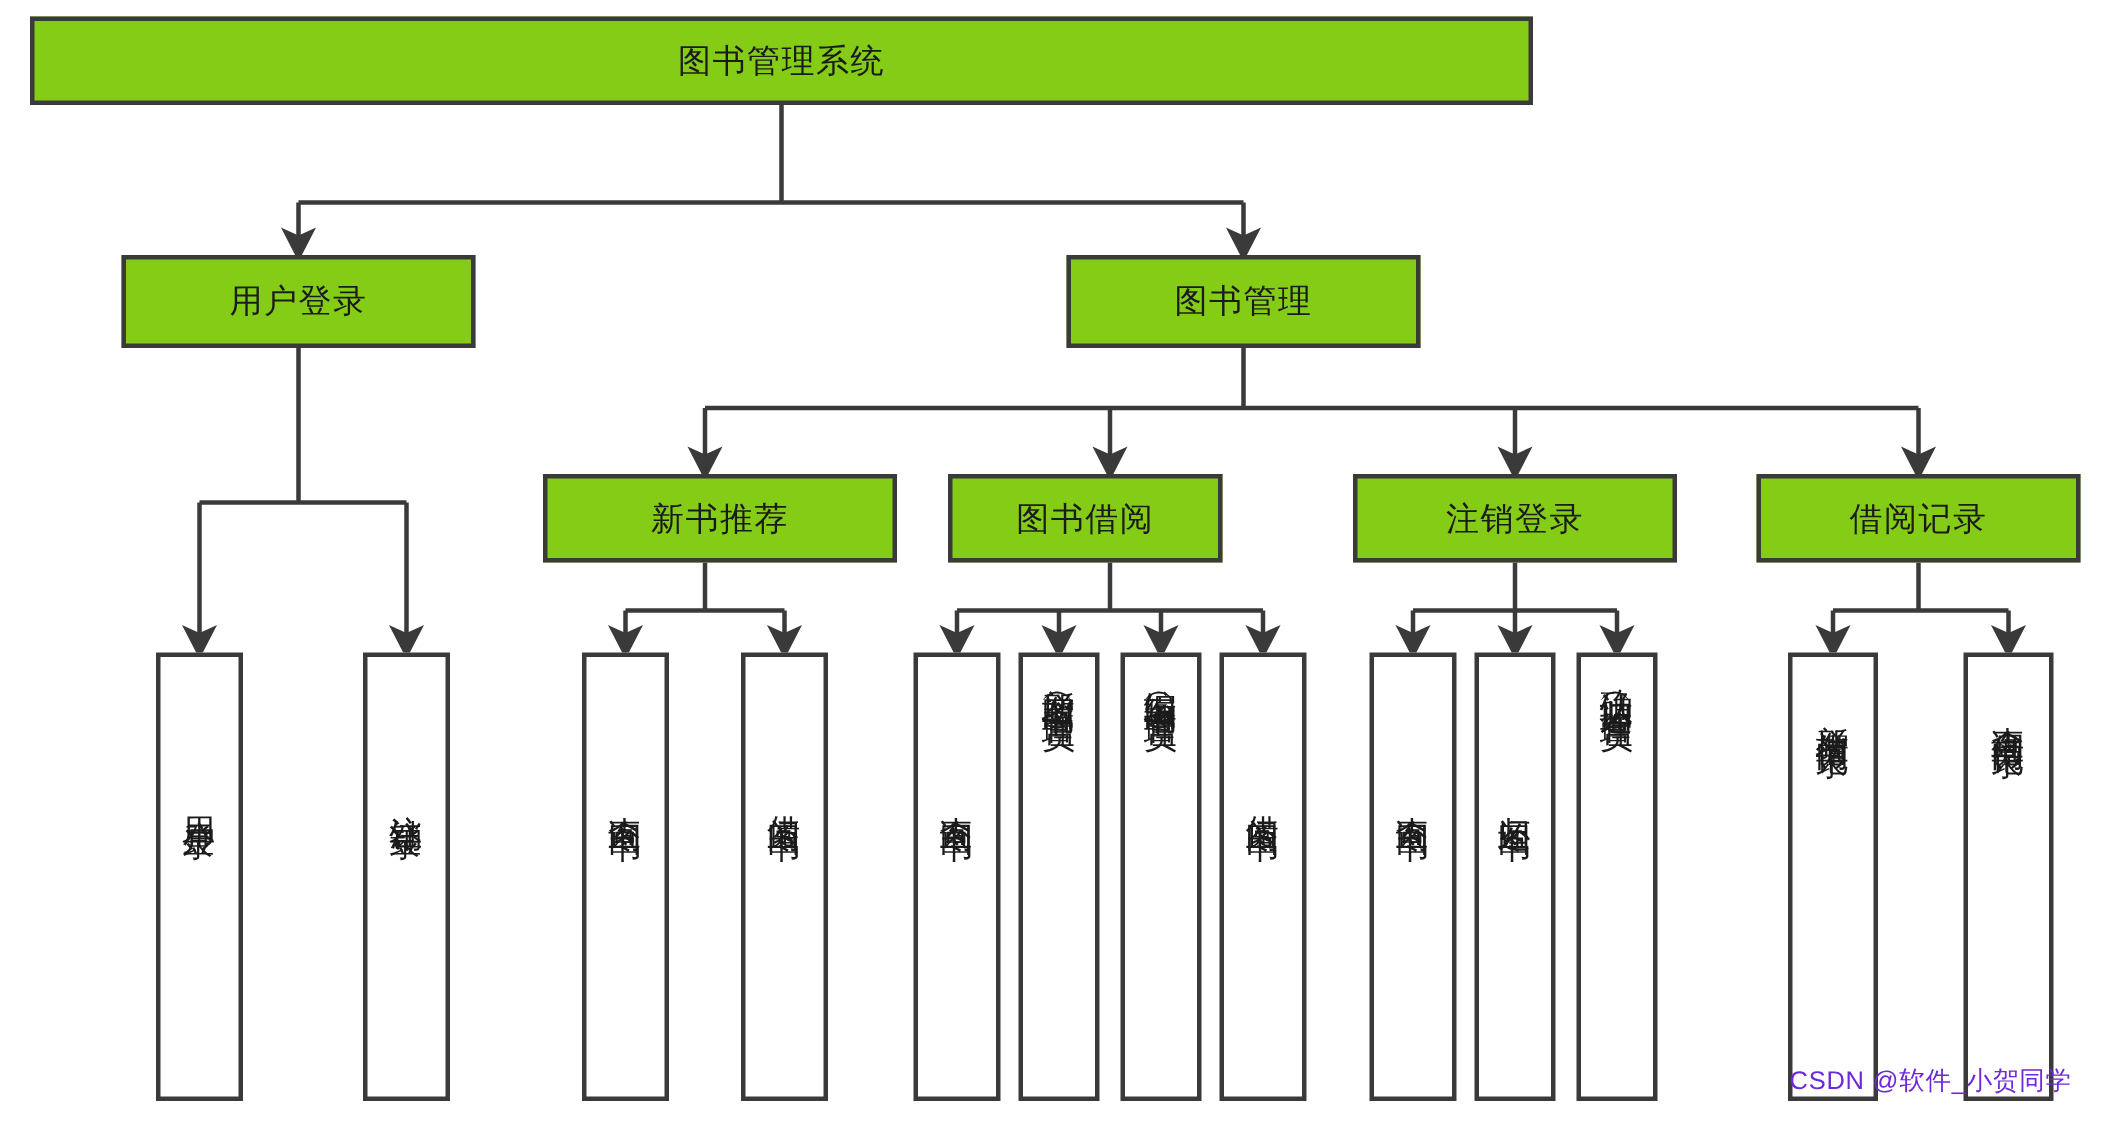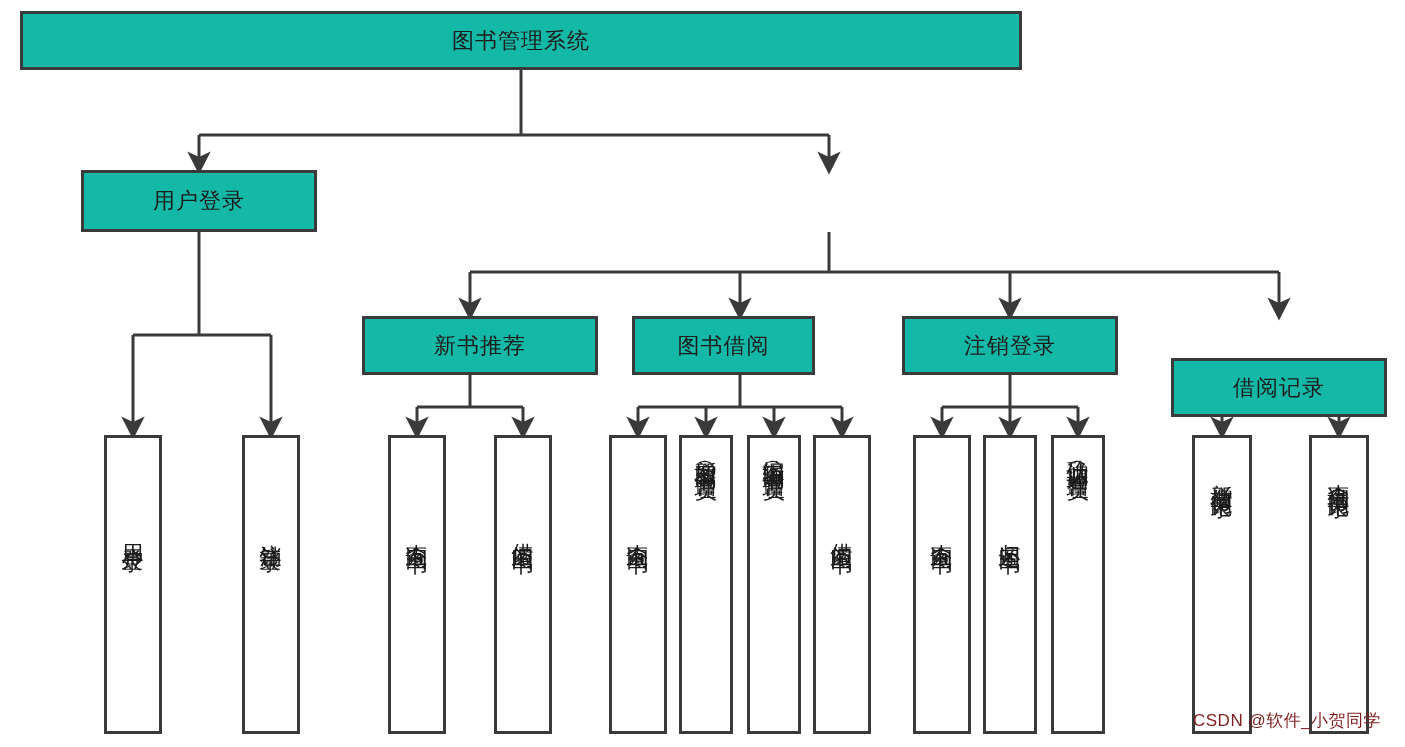--- a/index.html
+++ b/index.html
@@ -1,34 +1,34 @@
 <!DOCTYPE html>
 <html><head>
 <meta charset="utf-8">
 <style>
   html,body{margin:0;padding:0;background:#ffffff;}
   body{width:1405px;height:747px;overflow:hidden;
        font-family:"Liberation Sans","DejaVu Sans",sans-serif;color:#1a1a1a;}
   #stage{position:relative;width:1405px;height:747px;}
   svg.wires{position:absolute;left:0;top:0;width:1405px;height:747px;}
-  .node{position:absolute;box-sizing:border-box;background:#14b8a6;
+  .node{position:absolute;box-sizing:border-box;background:#84cc16;
         border:3px solid #3a3a3a;display:flex;align-items:center;
         justify-content:center;}
   .node .lbl{font-size:22px;line-height:1.15;letter-spacing:1px;
              color:#1b1b1b;white-space:nowrap;}
   .leaf{position:absolute;box-sizing:border-box;background:#ffffff;
         border:3px solid #3a3a3a;display:flex;justify-content:center;}
   .leaf .vlbl{writing-mode:vertical-rl;text-orientation:upright;
               font-size:22px;letter-spacing:3px;line-height:1.05;
               color:#1b1b1b;padding-top:6px;}
   .leaf.tall .vlbl{padding-top:4px;}
   .leaf.short .vlbl{padding-top:88px;}
   .leaf.rgt  .vlbl{padding-top:28px;}
   #watermark{position:absolute;left:1193px;top:709px;font-size:17px;
-             color:#7f1d1d;letter-spacing:.5px;white-space:nowrap;}
+             color:#6d28d9;letter-spacing:.5px;white-space:nowrap;}
 </style>
 </head>
 <body>
 
 <div id="stage">
 
   <svg class="wires" viewBox="0 0 1405 747">
     <defs>
       <marker id="ar" markerWidth="9" markerHeight="9" refX="4.2" refY="4.3" orient="auto" markerUnits="strokeWidth">
         <path d="M0.4,0.4 L8,4.3 L0.4,8.2 L2.2,4.3 Z" fill="#3a3a3a"></path>
@@ -78,31 +78,34 @@
     </g>
   </svg>
 
   <div class="node" style="left:20px;top:11px;width:1002px;height:59px;">
     <span class="lbl">图书管理系统</span>
   </div>
 
   <div class="node" style="left:81px;top:170px;width:236px;height:62px;">
     <span class="lbl">用户登录</span>
   </div>
+  <div class="node" style="left:711px;top:170px;width:236px;height:62px;">
+    <span class="lbl">图书管理</span>
+  </div>
 
   <div class="node" style="left:362px;top:316px;width:236px;height:59px;">
     <span class="lbl">新书推荐</span>
   </div>
   <div class="node" style="left:632px;top:316px;width:183px;height:59px;">
     <span class="lbl">图书借阅</span>
   </div>
   <div class="node" style="left:902px;top:316px;width:216px;height:59px;">
     <span class="lbl">注销登录</span>
   </div>
-  <div class="node" style="left:1171px;top:316px;width:216px;height:59px;margin-top:42px;">
+  <div class="node" style="left:1171px;top:316px;width:216px;height:59px;">
     <span class="lbl">借阅记录</span>
   </div>
 
   <div class="leaf short" style="left:104px;top:435px;width:58px;height:299px;">
     <span class="vlbl">用户登录</span>
   </div>
   <div class="leaf short" style="left:242px;top:435px;width:58px;height:299px;">
     <span class="vlbl">注销登录</span>
   </div>
 

